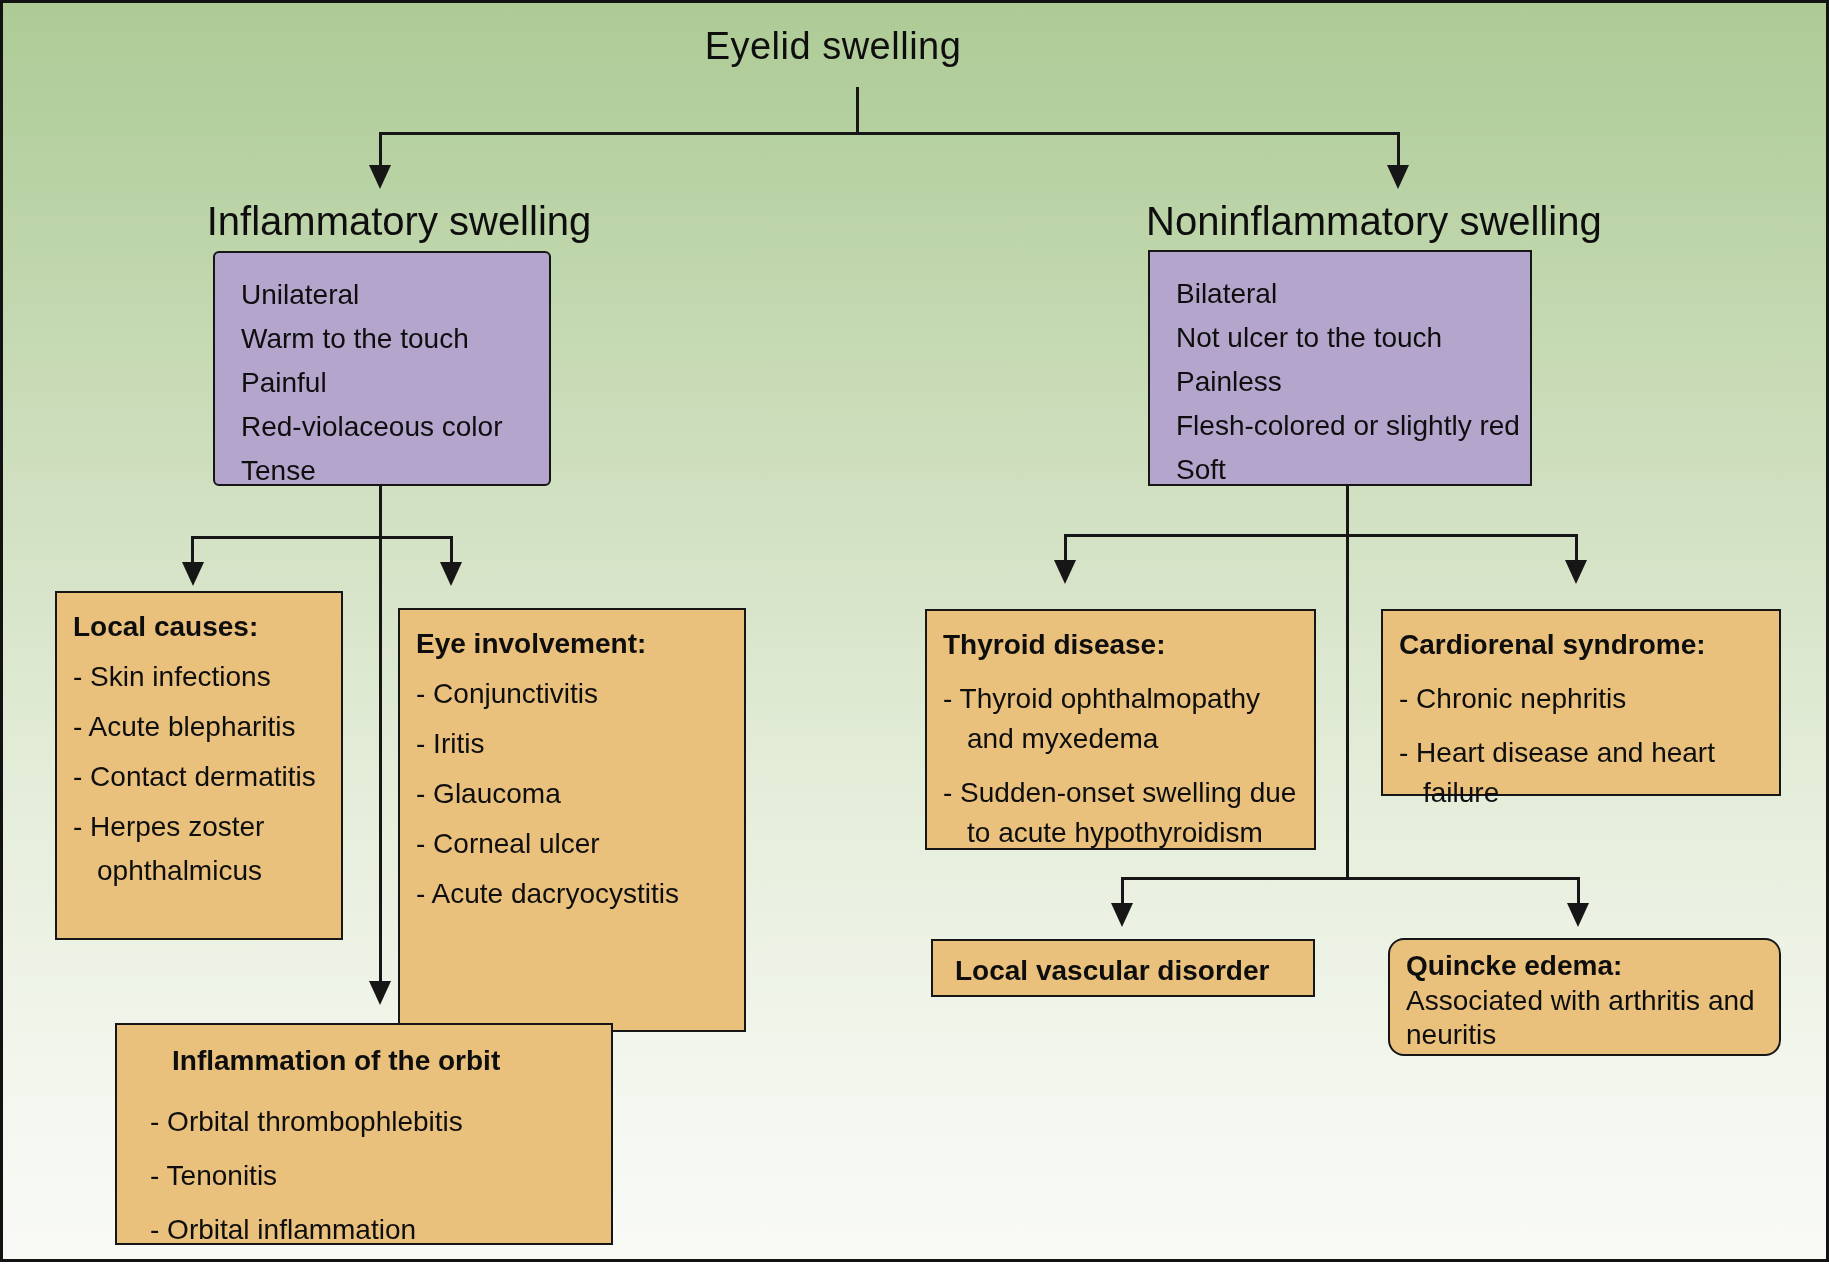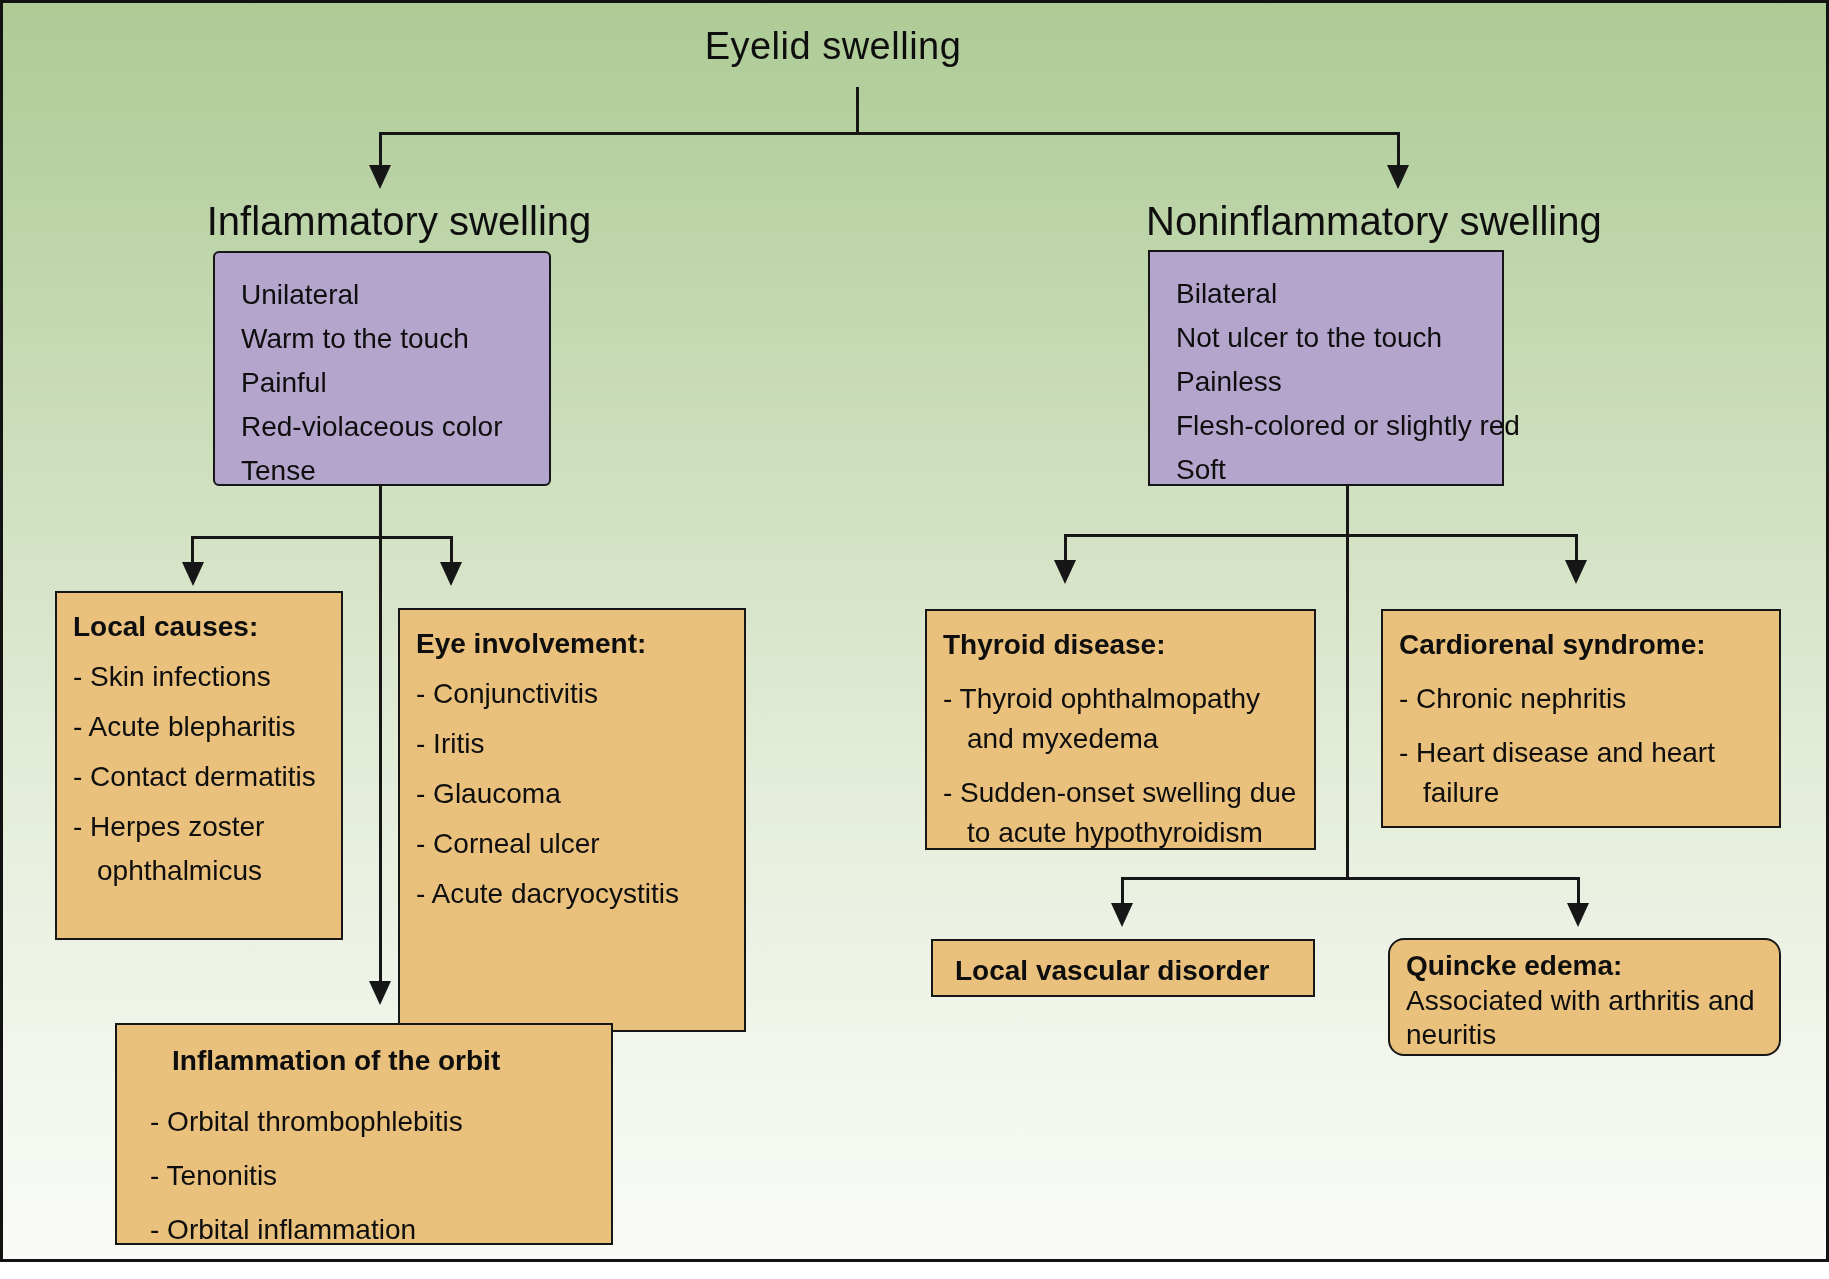--- a/index.html
+++ b/index.html
@@ -86,21 +86,21 @@
 
     <div class="causebox orbitbox" style="left:112px;top:1020px;width:498px;height:222px;">
       <div class="bt">Inflammation of the orbit</div>
       <div class="item">Orbital thrombophlebitis</div>
       <div class="item">Tenonitis</div>
       <div class="item">Orbital inflammation</div>
     </div>
 
     <div class="abs heading" style="left:1143px;top:196px;">Noninflammatory swelling</div>
 
-    <div class="charbox" style="left:1145px;top:247px;width:356px;height:236px;">
+    <div class="charbox" style="left:1145px;top:247px;width:384px;height:236px;">
       <div class="pline">Bilateral</div>
       <div class="pline">Not ulcer to the touch</div>
       <div class="pline">Painless</div>
       <div class="pline">Flesh-colored or slightly red</div>
       <div class="pline">Soft</div>
     </div>
 
     <div class="line" style="left:1343px;top:483px;width:3px;height:394px;"></div>
     <div class="line" style="left:1061px;top:531px;width:514px;height:3px;"></div>
     <div class="line" style="left:1061px;top:531px;width:3px;height:28px;"></div>
@@ -112,21 +112,21 @@
     <div class="arrowhead" style="left:1108px;top:900px;"></div>
     <div class="line" style="left:1574px;top:874px;width:3px;height:28px;"></div>
     <div class="arrowhead" style="left:1564px;top:900px;"></div>
 
     <div class="causebox roomy" style="left:922px;top:606px;width:391px;height:241px;">
       <div class="bt">Thyroid disease:</div>
       <div class="item">Thyroid ophthalmopathy and myxedema</div>
       <div class="item">Sudden-onset swelling due to acute hypothyroidism</div>
     </div>
 
-    <div class="causebox roomy" style="left:1378px;top:606px;width:400px;height:219px;">
+    <div class="causebox roomy" style="left:1378px;top:606px;width:400px;height:187px;">
       <div class="bt">Cardiorenal syndrome:</div>
       <div class="item">Chronic nephritis</div>
       <div class="item">Heart disease and heart failure</div>
     </div>
 
     <div class="causebox singlebox" style="left:928px;top:936px;width:384px;height:58px;">
       <div class="bt">Local vascular disorder</div>
     </div>
 
     <div class="causebox qbox" style="left:1385px;top:935px;width:393px;height:118px;">

